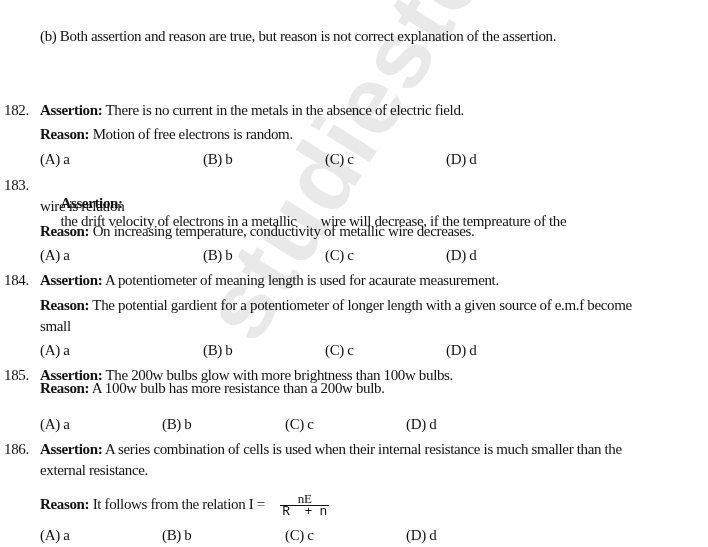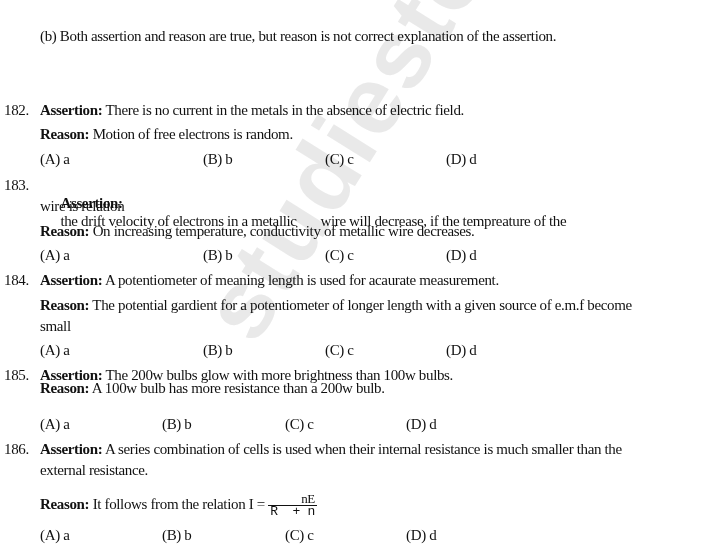--- a/index.html
+++ b/index.html
@@ -6,21 +6,21 @@
   body {
     width: 708px; height: 547px; overflow: hidden; position: relative;
     background: #ffffff; color: #111111;
     font-family: "Liberation Serif", "DejaVu Serif", serif;
     font-size: 15px; letter-spacing: -0.35px;
   }
   .line { position: absolute; white-space: nowrap; line-height: 18px; }
   .num { position: absolute; left: 4px; }
   b { font-weight: bold; margin-top: 46px; }
   .opt { position: absolute; white-space: nowrap; line-height: 18px; }
-  .frac { display: inline-block; vertical-align: middle; text-align: right; font-size: 13px; line-height: 12px; margin: 0 0; }
+  .frac { display: inline-block; vertical-align: middle; text-align: center; font-size: 13px; line-height: 12px; margin: 0 12px; }
   .frac .n { display: block; border-bottom: 1px solid #111; padding: 0 2px; }
   .frac .d { display: block; padding: 0 2px; font-family: Liberation Mono, monospace; }
   .watermark {
     position: absolute; left: 180px; top: 300px;
     font-family: "Liberation Sans", "DejaVu Sans", sans-serif;
     font-size: 96px; font-weight: bold; color: #d8d8d8; opacity: 0.55;
     transform: rotate(-58deg); transform-origin: left top;
     white-space: nowrap; letter-spacing: 2px; pointer-events: none;
   }
   .wm-wrap { position: absolute; left: 0; top: 0; width: 708px; height: 547px; overflow: hidden; z-index: 0; }

